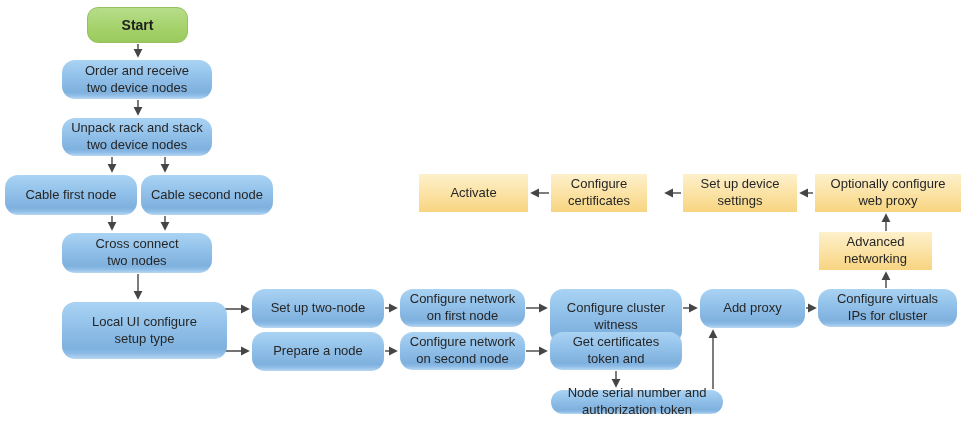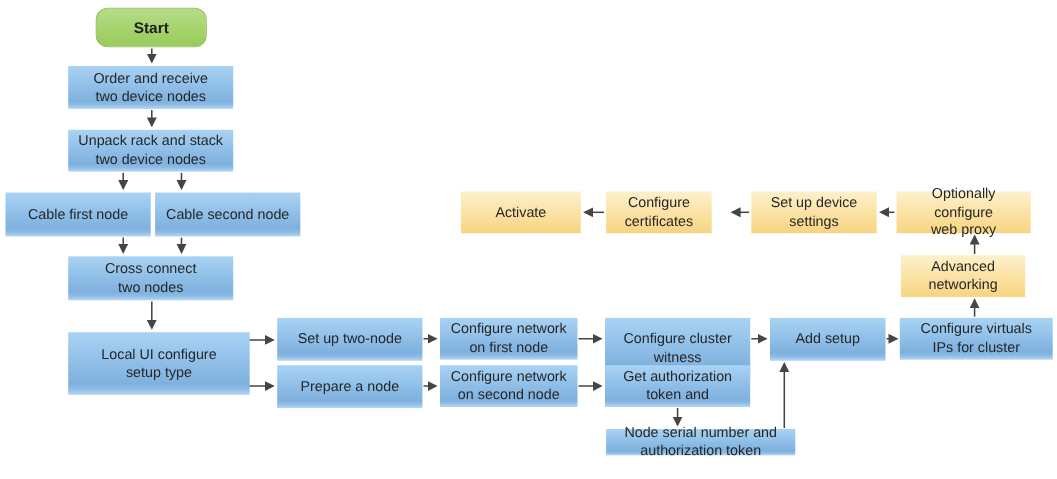--- a/index.html
+++ b/index.html
@@ -25,20 +25,21 @@
     font-size: 13px;
     line-height: 1.3;
     color: #262626;
   }
   .node .lbl {
     white-space: pre-line;
     padding: 0 4px;
   }
   .blue {
     background: linear-gradient(180deg, #aad3f3 0%, #93c2ea 40%, #7fb1de 82%, #8cbbe6 90%, #b7d7f2 100%);
+    border-radius: 13px;
   }
   .yellow {
     background: linear-gradient(180deg, #fdf0cb 0%, #fbe3a6 50%, #f7d480 100%);
   }
   .green {
     background: linear-gradient(180deg, #b6dd8a 0%, #a3d168 65%, #9aca5e 100%);
     border: 1px solid #94c05f;
     border-radius: 11px;
     font-weight: bold;
     font-size: 14px;
@@ -140,44 +141,44 @@
     <span class="lbl">Configure network
 on second node</span>
   </div>
 
   <div class="node blue" style="left:550px; top:289px; width:132px; height:55px;">
     <span class="lbl">Configure cluster
 witness</span>
   </div>
 
   <div class="node blue" style="left:550px; top:332px; width:132px; height:38px;">
-    <span class="lbl">Get authorization
+    <span class="lbl">Get certificates
 token and</span>
   </div>
 
   <div class="node blue" style="left:551px; top:390px; width:172px; height:24px;">
     <span class="lbl">Node serial number and
 authorization token</span>
   </div>
 
   <div class="node blue" style="left:700px; top:289px; width:105px; height:39px;">
-    <span class="lbl">Add setup</span>
+    <span class="lbl">Add proxy</span>
   </div>
 
   <div class="node blue" style="left:818px; top:289px; width:139px; height:38px;">
     <span class="lbl">Configure virtuals
 IPs for cluster</span>
   </div>
 
   <div class="node yellow" style="left:819px; top:232px; width:113px; height:38px;">
     <span class="lbl">Advanced
 networking</span>
   </div>
 
-  <div class="node yellow" style="left:815px; top:174px; width:122px; height:38px;justify-content:center;">
+  <div class="node yellow" style="left:815px; top:174px; width:146px; height:38px;justify-content:center;">
     <span class="lbl">Optionally configure
 web proxy</span>
   </div>
 
   <div class="node yellow" style="left:683px; top:174px; width:114px; height:38px;">
     <span class="lbl">Set up device
 settings</span>
   </div>
 
   <div class="node yellow" style="left:551px; top:174px; width:96px; height:38px;">

